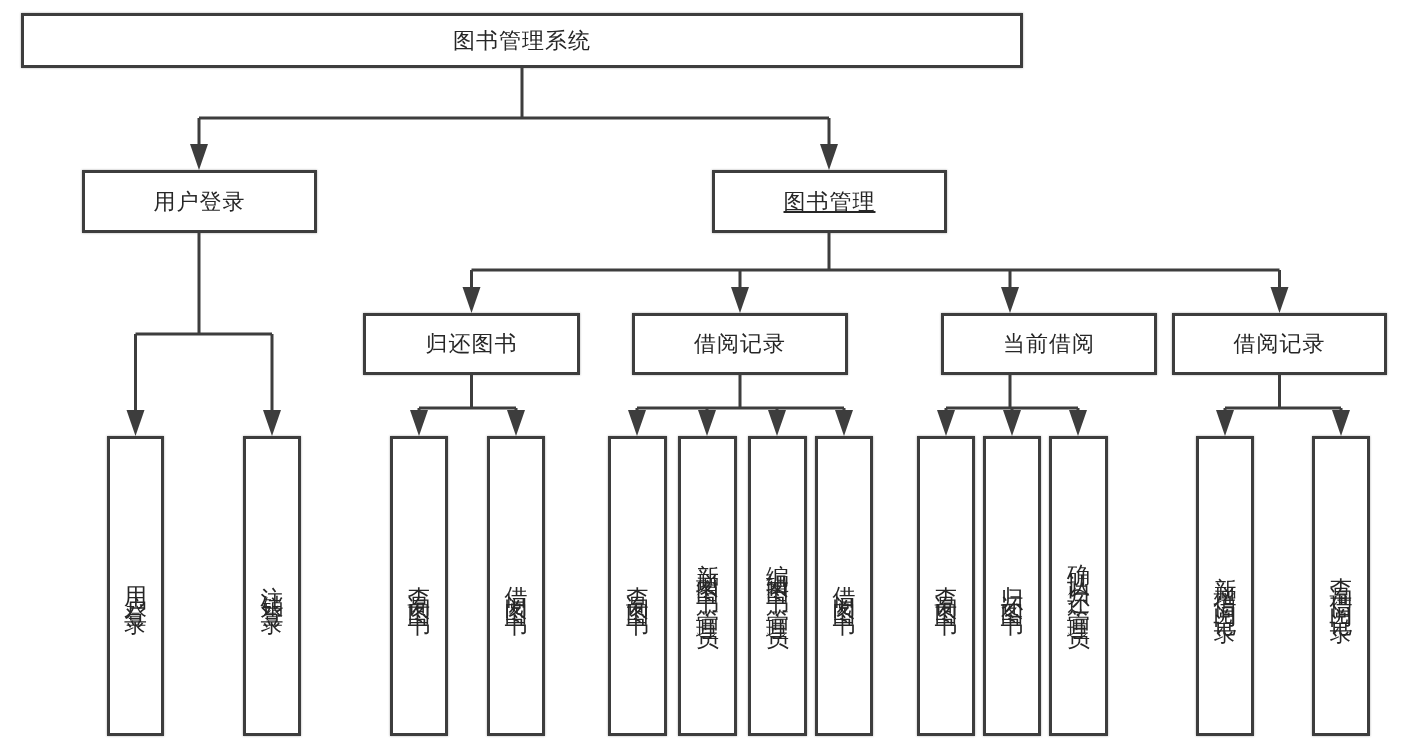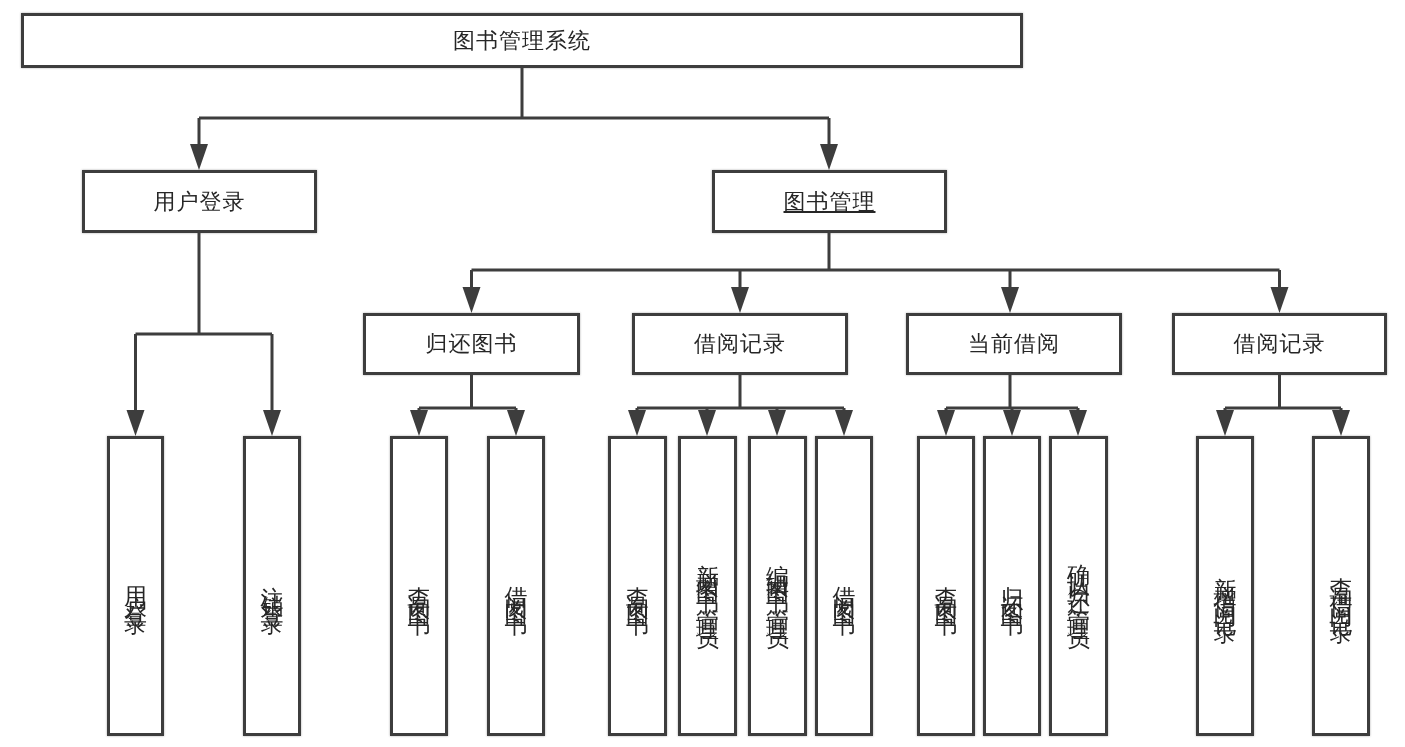--- a/index.html
+++ b/index.html
@@ -86,21 +86,21 @@
     </g>
   </svg>
 
   <div class="node hbox" style="left:21px; top:13px; width:1002px; height:55px;">图书管理系统</div>
 
   <div class="node hbox" style="left:82px; top:170px; width:235px; height:63px;">用户登录</div>
   <div class="node hbox" style="left:712px; top:170px; width:235px; height:63px;text-decoration:underline;">图书管理</div>
 
   <div class="node hbox" style="left:363px; top:313px; width:217px; height:62px;">归还图书</div>
   <div class="node hbox" style="left:632px; top:313px; width:216px; height:62px;">借阅记录</div>
-  <div class="node hbox" style="left:906px; top:313px; width:216px; height:62px;">当前借阅</div>
+  <div class="node hbox" style="left:941px; top:313px; width:216px; height:62px;">当前借阅</div>
   <div class="node hbox" style="left:1172px; top:313px; width:215px; height:62px;">借阅记录</div>
 
   <div class="node vbox" style="left:107px; top:436px; width:57px; height:300px;">
     <span>用户登录</span>
   </div>
   <div class="node vbox" style="left:243px; top:436px; width:58px; height:300px;">
     <span>注销登录</span>
   </div>
 
   <div class="node vbox" style="left:390px; top:436px; width:58px; height:300px;">

